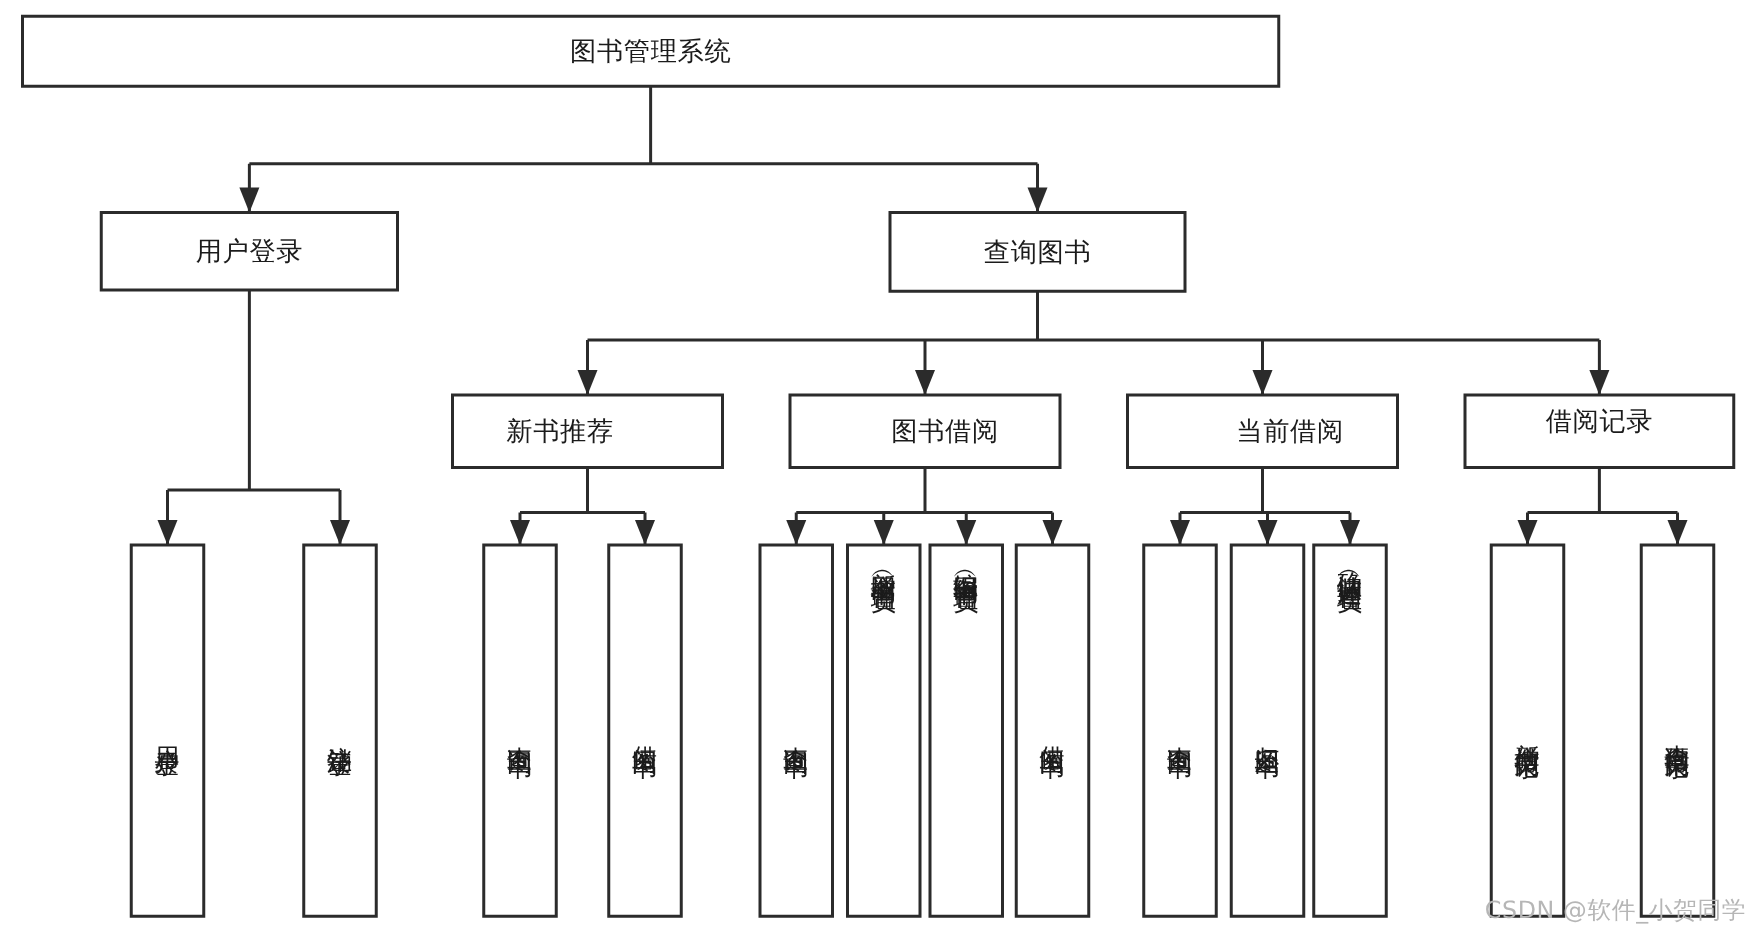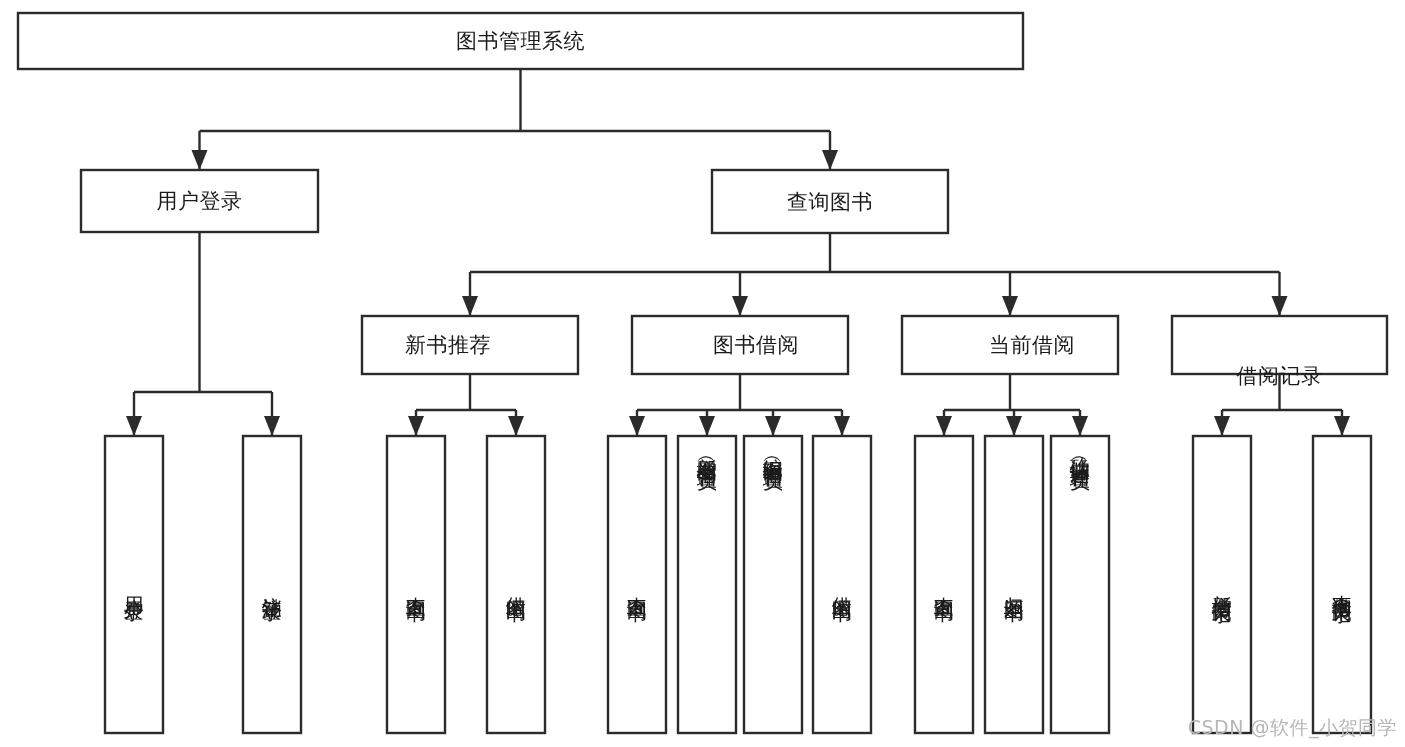--- a/index.html
+++ b/index.html
@@ -168,21 +168,21 @@
       </g>
   </svg>
 
   <div id="labels">
       <div class="node-label-h" style="left: 18px; top: 13px; width: 1005px; height: 56px;">图书管理系统</div>
       <div class="node-label-h" style="left: 81px; top: 170px; width: 237px; height: 62px;">用户登录</div>
       <div class="node-label-h" style="left: 712px; top: 170px; width: 236px; height: 63px;">查询图书</div>
       <div class="node-label-h" style="left: 362px; top: 316px; width: 172px; height: 58px;">新书推荐</div>
       <div class="node-label-h" style="left: 632px; top: 316px; width: 216px; height: 58px; margin-left: 16px;">图书借阅</div>
       <div class="node-label-h" style="left: 902px; top: 316px; width: 260px; height: 58px;">当前借阅</div>
-      <div class="node-label-h" style="left: 1172px; top: 316px; width: 215px; height: 41px; margin-top: 39px;">借阅记录</div>
+      <div class="node-label-h" style="left: 1172px; top: 316px; width: 215px; height: 41px;">借阅记录</div>
       <div class="node-label-v" style="left: 105px; top: 436px; width: 58px; height: 297px;">
         <span class="vtext">用户登录</span>
       </div>
       <div class="node-label-v" style="left: 243px; top: 436px; width: 58px; height: 297px;">
         <span class="vtext">注销登录</span>
       </div>
       <div class="node-label-v" style="left: 387px; top: 436px; width: 58px; height: 297px;">
         <span class="vtext">查询图书</span>
       </div>
       <div class="node-label-v" style="left: 487px; top: 436px; width: 58px; height: 297px;">

